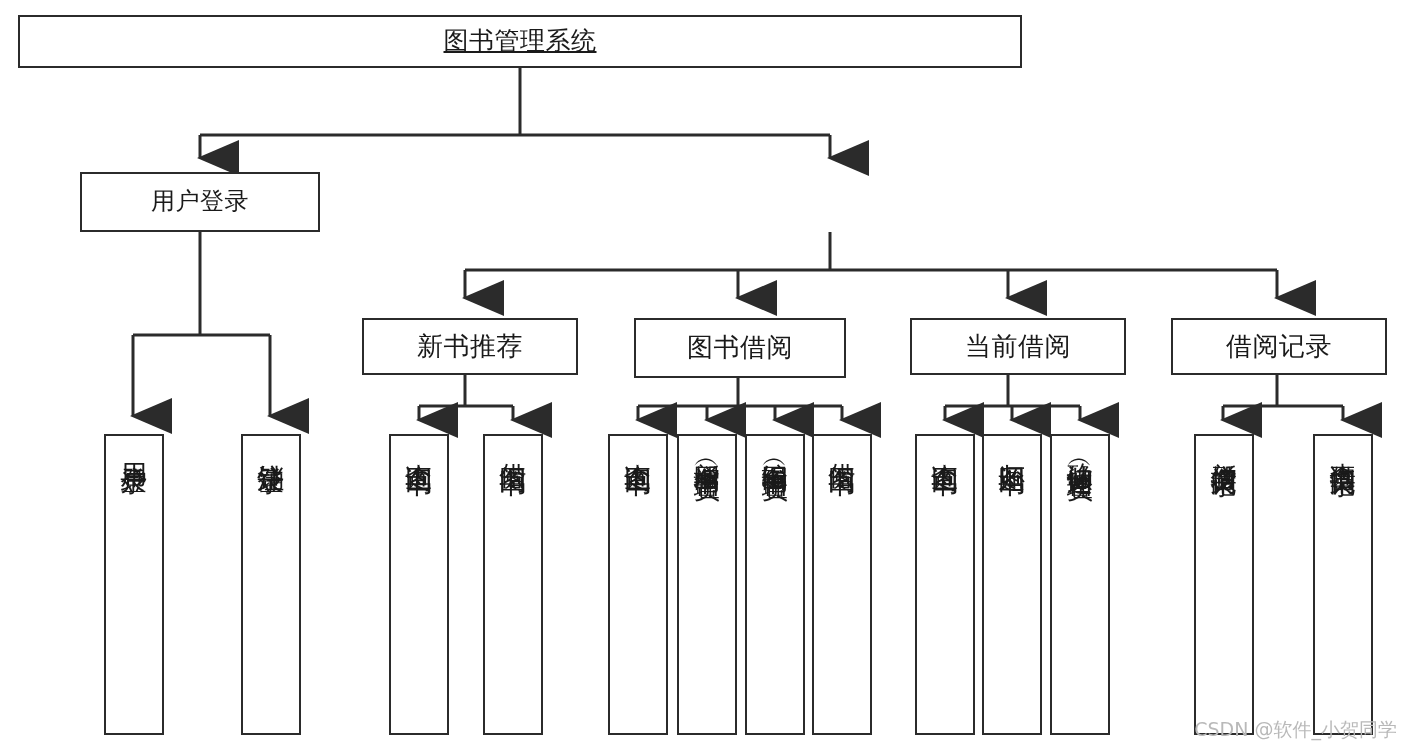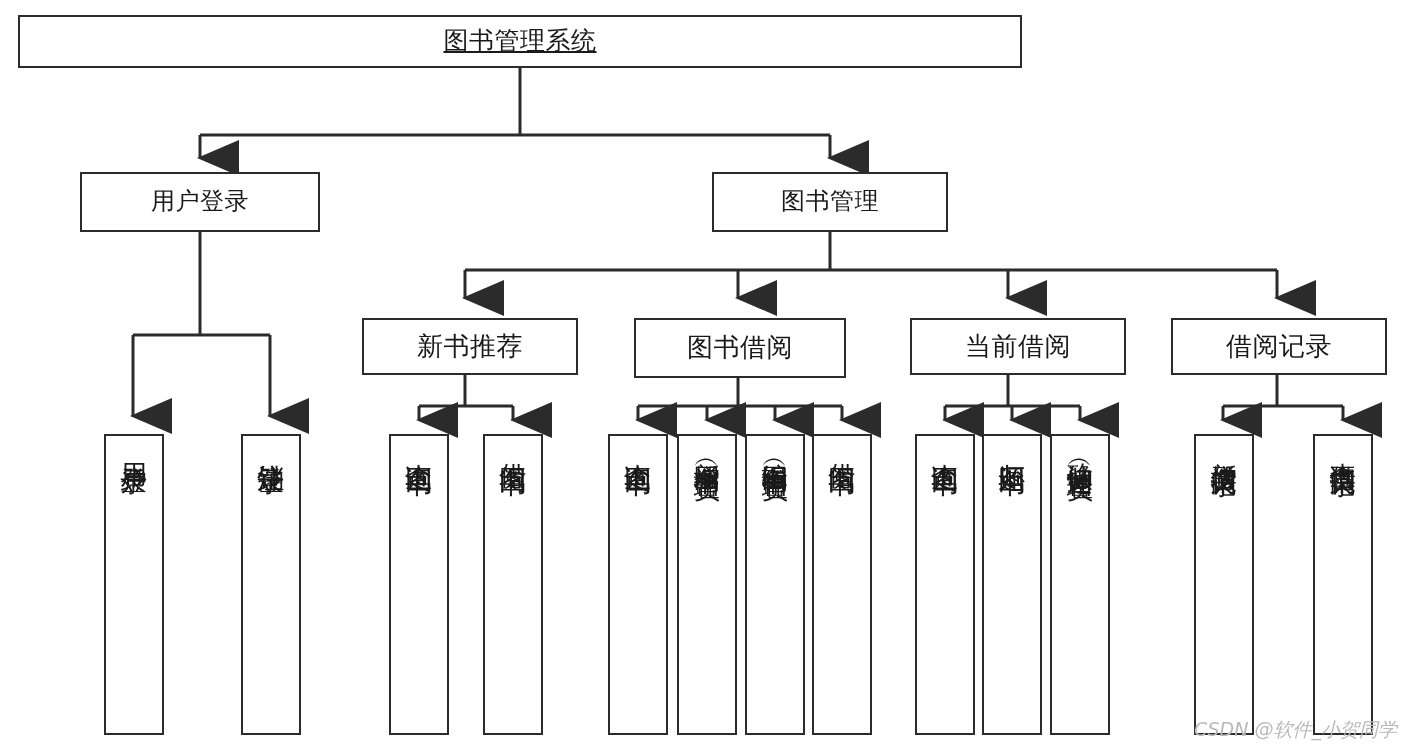--- a/index.html
+++ b/index.html
@@ -67,21 +67,20 @@
   }
   #watermark {
     position: absolute;
     right: 8px;
     bottom: 4px;
     font-size: 19px;
     color: #b9b9b9;
     z-index: 5;
     white-space: nowrap;
     font-family: "DejaVu Sans", "Liberation Sans", sans-serif;
-    font-style: italic;
   }
 </style>
 </head>
 <body>
 
 <div id="canvas">
 
   <svg id="edges" viewBox="0 0 1405 747" width="1405" height="747" aria-hidden="true">
     <defs>
       <marker id="arw" viewBox="0 0 12 14" refX="6" refY="13" markerWidth="12" markerHeight="14" orient="auto-start-reverse">
@@ -134,23 +133,20 @@
   </svg>
 
   <div class="node lv0" style="left:18px; top:15px; width:1004px; height:53px;">
     <span class="node-label">图书管理系统</span>
   </div>
 
   <div class="node lv1" style="left:80px; top:172px; width:240px; height:60px;">
     <span class="node-label">用户登录</span>
   </div>
 
-  <div class="node lv1" style="left:712px; top:172px; width:236px; height:60px;">
-    <span class="node-label">图书管理</span>
-  </div>
 
   <div class="node lv2" style="left:362px; top:318px; width:216px; height:57px;">
     <span class="node-label">新书推荐</span>
   </div>
 
   <div class="node lv2" style="left:634px; top:318px; width:212px; height:60px;">
     <span class="node-label">图书借阅</span>
   </div>
 
   <div class="node lv2" style="left:902px; top:318px; width:216px; height:57px;margin-left:8px;">

